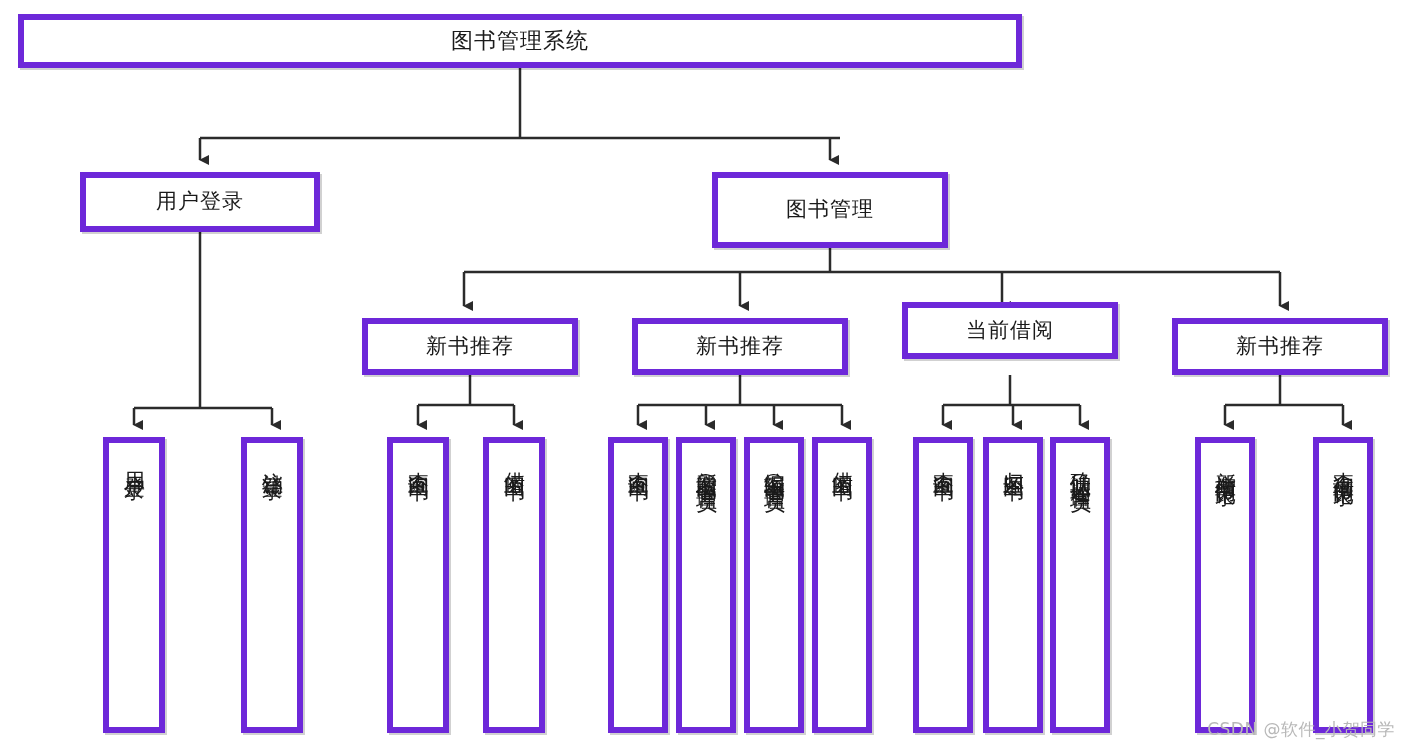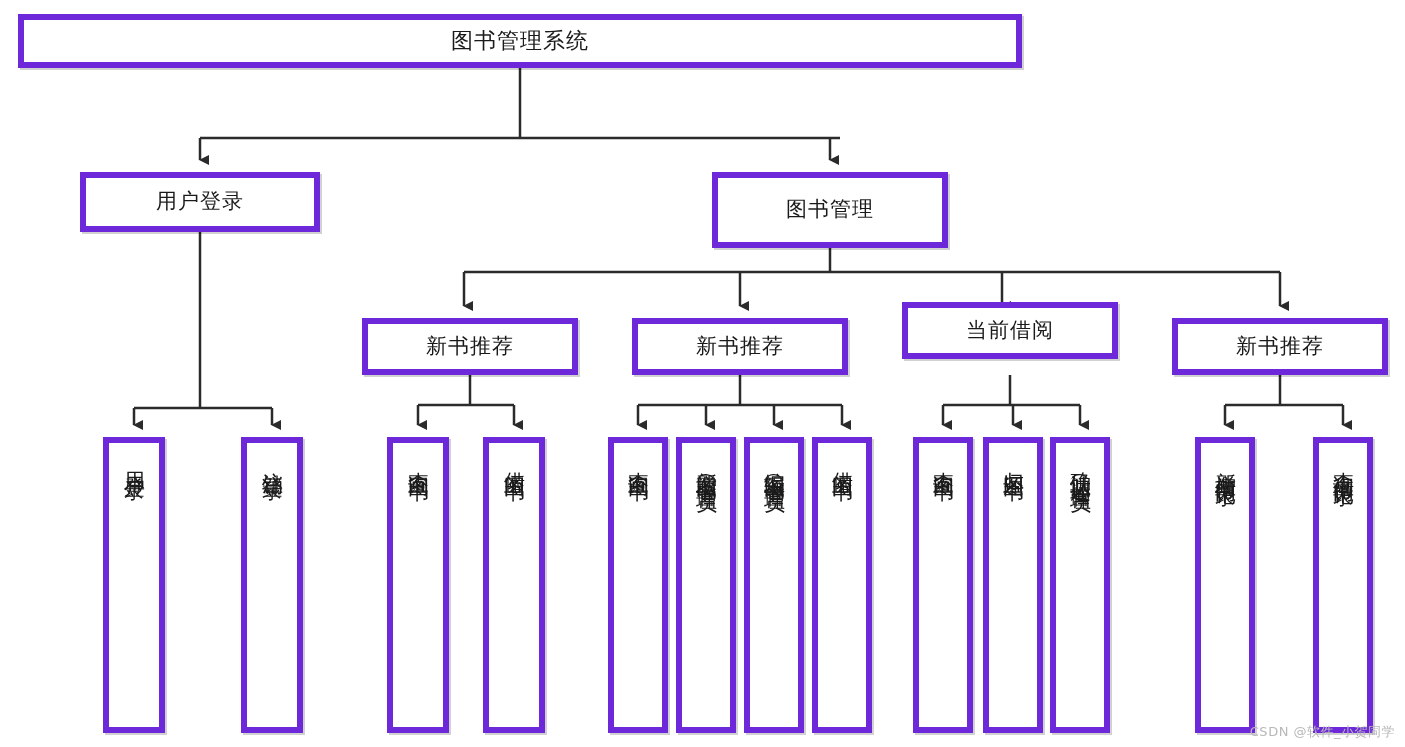--- a/index.html
+++ b/index.html
@@ -57,21 +57,21 @@
     writing-mode: vertical-rl;
     text-orientation: upright;
     font-size: 21px;
     letter-spacing: 3px;
     line-height: 1;
   }
   .watermark {
     position: absolute;
     right: 10px;
     bottom: 6px;
-    font-size: 13px;
+    font-size: 17px;
     color: #b8b8b8;
     letter-spacing: 0.5px;
     white-space: nowrap;
     pointer-events: none;
   }
 </style>
 </head>
 <body>
 
 <div id="canvas">

